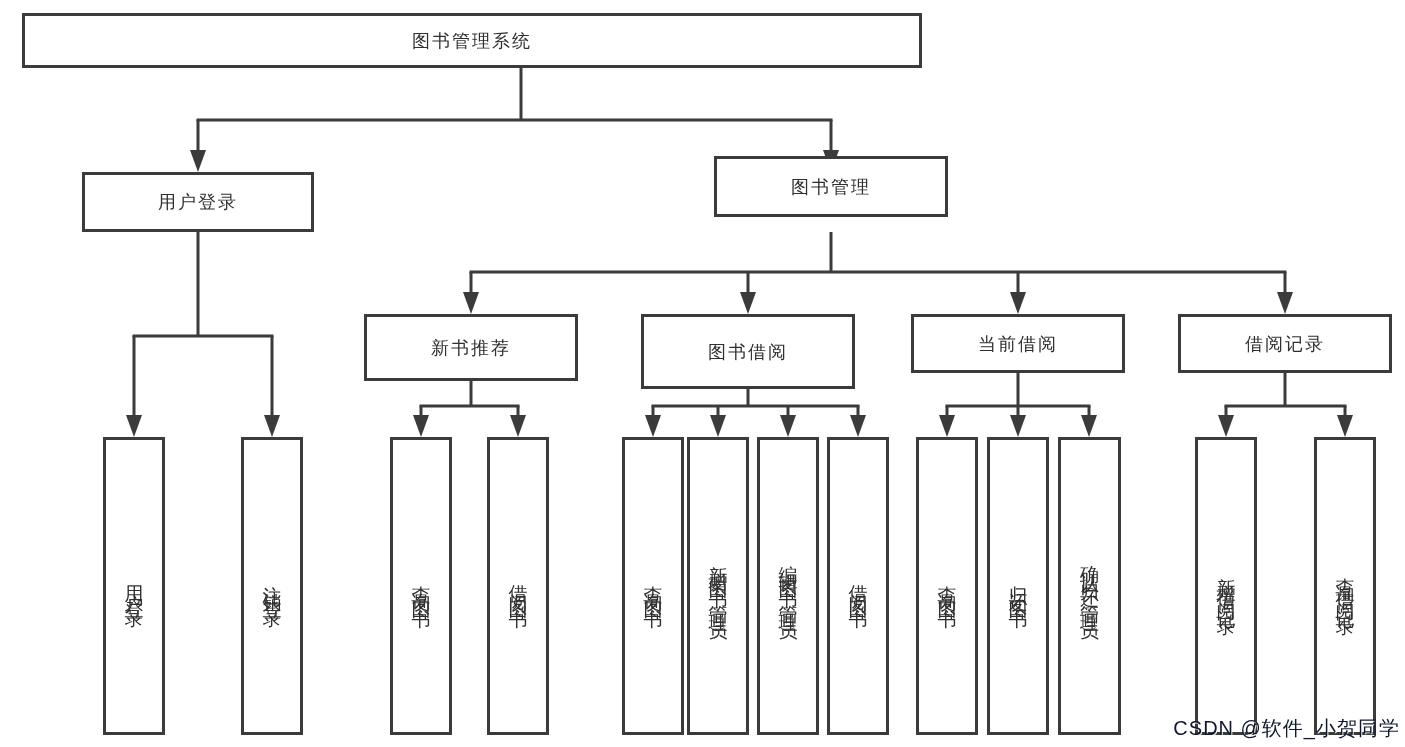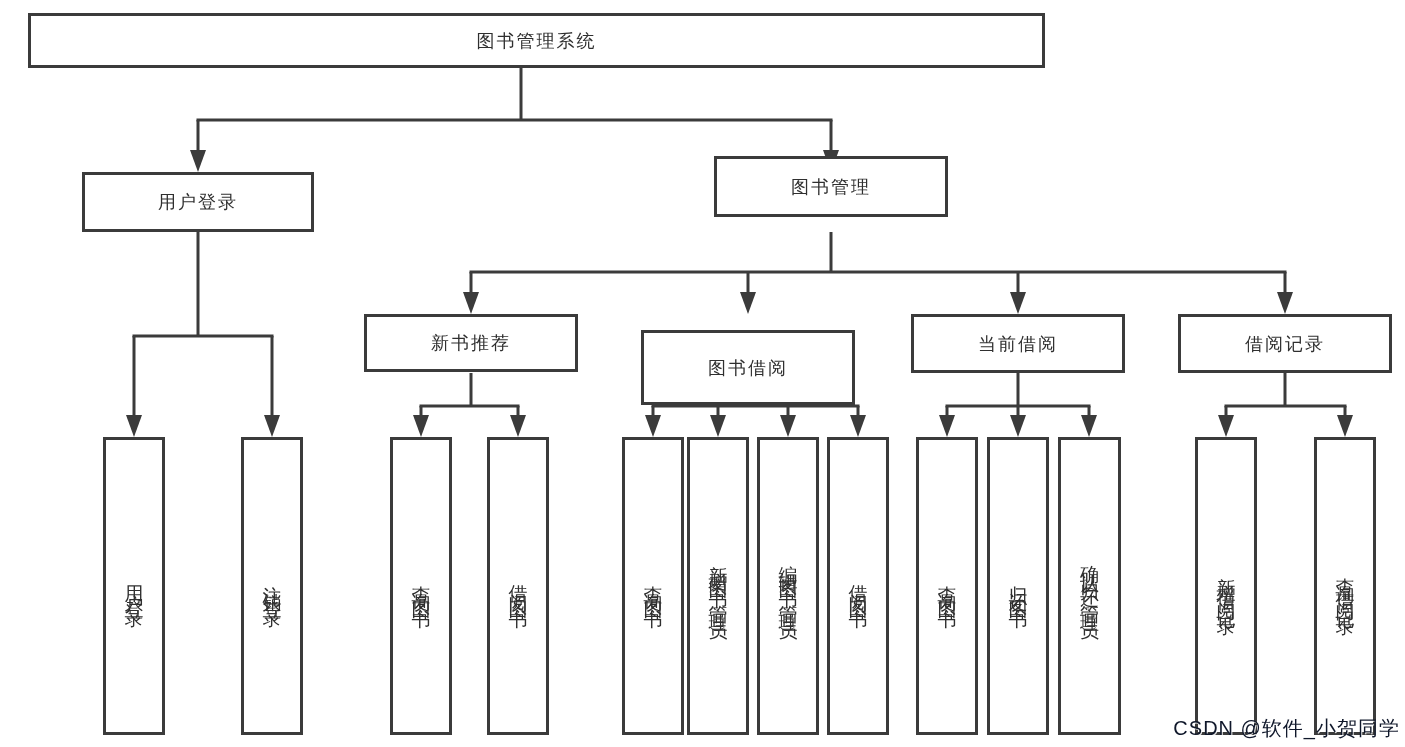--- a/index.html
+++ b/index.html
@@ -115,35 +115,35 @@
     <g>
       <path d="M1285,373 V406"></path>
       <path d="M1224.5,406 H1346.5"></path>
       <path d="M1226,406 V416"></path>
         <polygon points="1218,415 1234,415 1226,437"></polygon>
       <path d="M1345,406 V416"></path>
         <polygon points="1337,415 1353,415 1345,437"></polygon>
     </g>
   </svg>
 
-  <div class="node" style="left:22px;top:13px;width:1017px;height:55px;margin-left:6px;">
+  <div class="node" style="left:22px;top:13px;width:900px;height:55px;">
     <span>图书管理系统</span>
   </div>
 
   <div class="node" style="left:82px;top:172px;width:232px;height:60px;">
     <span>用户登录</span>
   </div>
   <div class="node" style="left:714px;top:156px;width:234px;height:61px;">
     <span>图书管理</span>
   </div>
 
-  <div class="node" style="left:364px;top:314px;width:214px;height:58px;">
+  <div class="node" style="left:364px;top:314px;width:214px;height:67px;">
     <span>新书推荐</span>
   </div>
-  <div class="node" style="left:641px;top:314px;width:214px;height:75px;margin-top:16px;">
+  <div class="node" style="left:641px;top:314px;width:214px;height:75px;">
     <span>图书借阅</span>
   </div>
   <div class="node" style="left:911px;top:314px;width:214px;height:59px;">
     <span>当前借阅</span>
   </div>
   <div class="node" style="left:1178px;top:314px;width:214px;height:59px;">
     <span>借阅记录</span>
   </div>
 
   <div class="leaf" style="left:103px;top:437px;width:62px;height:298px;">

